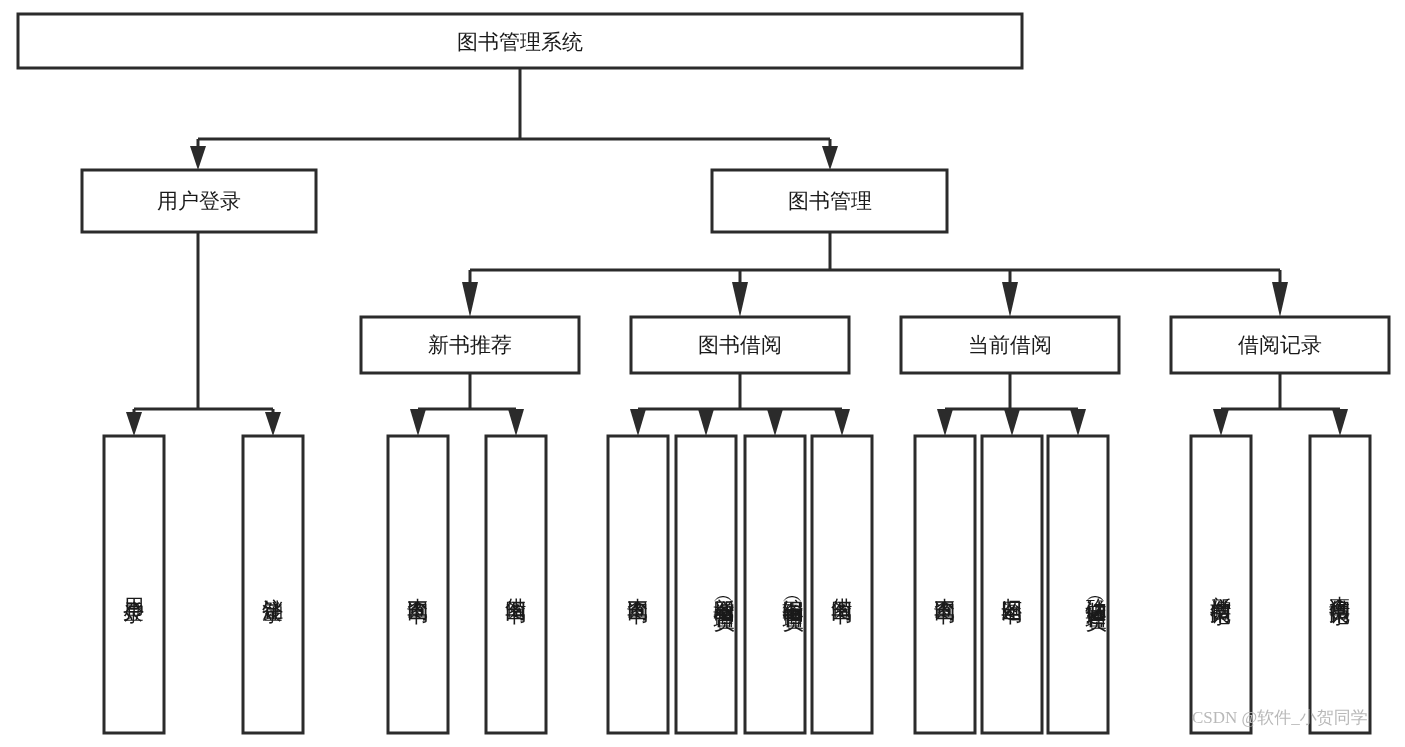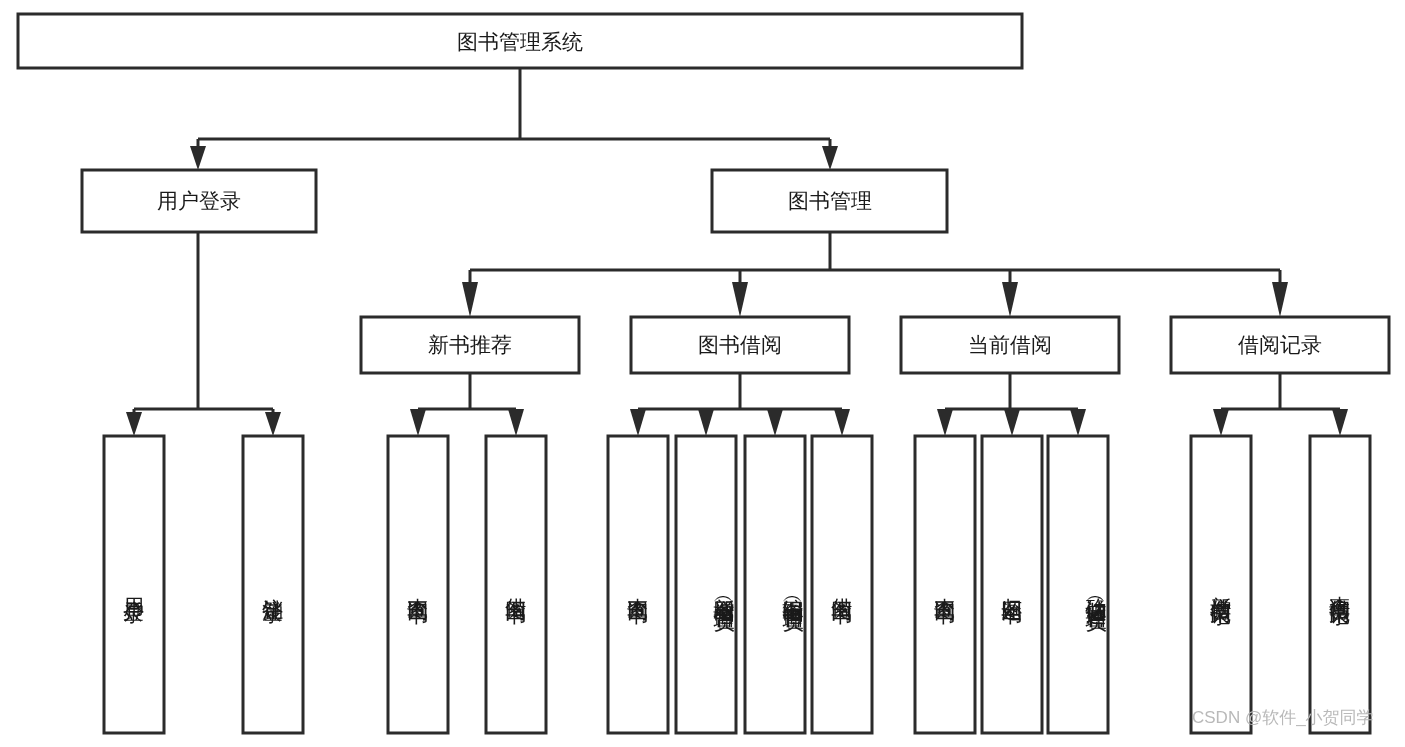--- a/index.html
+++ b/index.html
@@ -60,21 +60,21 @@
     letter-spacing: 2px;
     display: flex;
     align-items: center;
     justify-content: center;
     text-align: center;
     white-space: nowrap;
     user-select: none;
   }
   .watermark {
     position: absolute;
-    font-family: Liberation Sans, sans-serif;
+    font-family: Liberation Serif, serif;
     font-size: 17px;
     color: #b9b9b9;
     white-space: nowrap;
     user-select: none;
   }
 </style>
 </head>
 <body>
 
 <div id="diagram-root">

